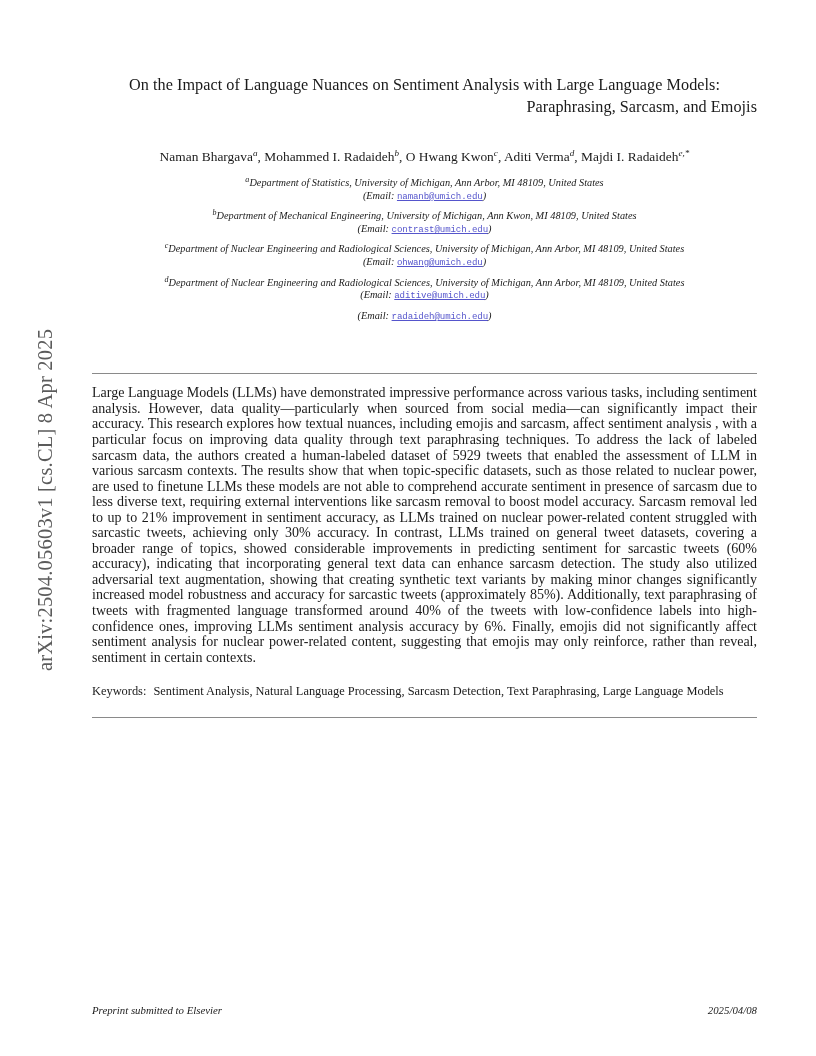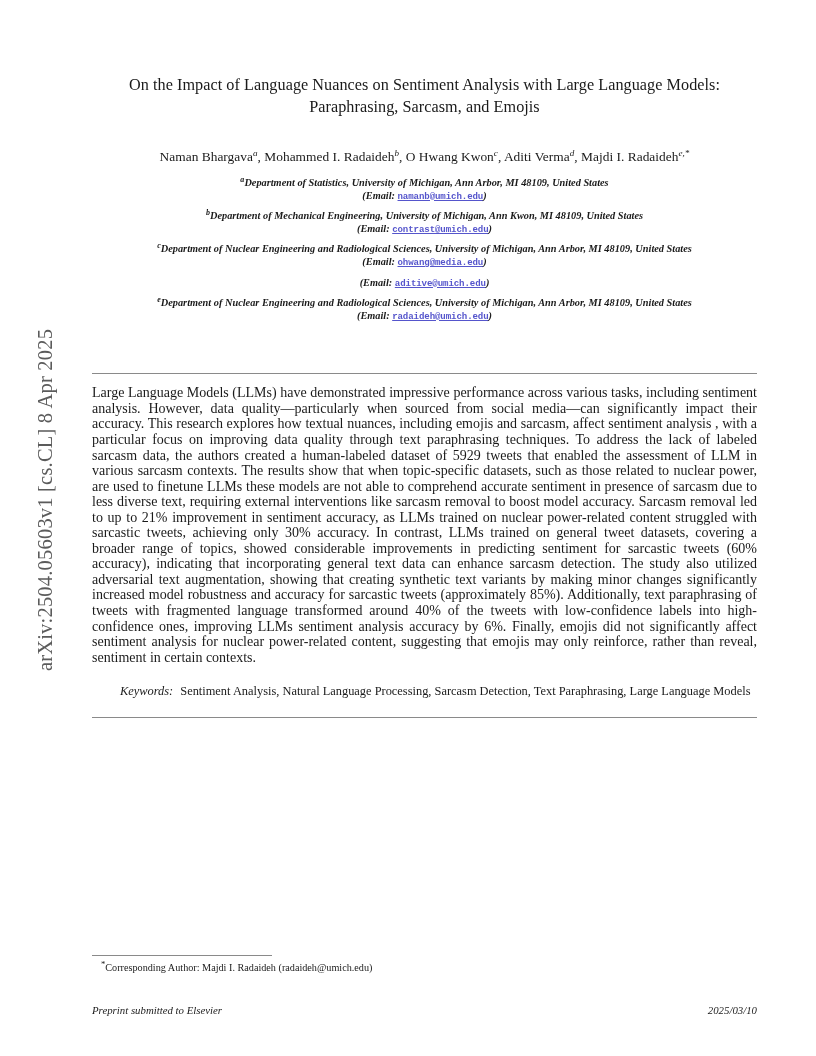--- a/index.html
+++ b/index.html
@@ -51,41 +51,40 @@
     padding-top: 74px;
     text-align: center;
   }
   #paper-title {
     font-size: 16.2px;
     line-height: 22px;
     font-weight: normal;
     margin: 0;
     letter-spacing: 0.05px;
   }
-  #paper-title .line2 { display: block; }
+  #paper-title .line2 { display: block; text-align: right; }
 
   
   #authors {
     text-align: center;
     font-size: 13.4px;
     margin-top: 31px;
     letter-spacing: 0.02px;
   }
   #authors sup {
     font-size: 0.68em;
     font-style: italic;
     vertical-align: super;
     line-height: 0;
   }
 
   
   #affiliations {
     margin-top: 12px;
     text-align: center;
-    font-weight: bold;
   }
   .affiliation {
     margin-bottom: 7px;
   }
   .aff-line {
     font-style: italic;
     font-size: 10.3px;
     line-height: 12.6px;
     letter-spacing: 0.01px;
   }
@@ -136,22 +135,20 @@
   }
 
   
   #keywords {
     margin-top: 13px;
     font-size: 12.4px;
     line-height: 24px;
     text-align: left;
   }
   #keywords .kw-label {
-    font-style: italic;
-    margin-left: 28px;
   }
   #keywords .kw-list {
     margin-left: 7px;
     text-align: right;
   }
 
   
   #footnote-area {
     position: absolute;
     left: 0;
@@ -215,47 +212,43 @@
       <div class="aff-email"><span>(Email:</span> <a class="mail" href="#">namanb@umich.edu</a><span>)</span></div>
     </div>
 
     <div class="affiliation">
       <div class="aff-line"><sup>b</sup><span>Department of Mechanical Engineering, University of Michigan, Ann Kwon, MI 48109, United States</span></div>
       <div class="aff-email"><span>(Email:</span> <a class="mail" href="#">contrast@umich.edu</a><span>)</span></div>
     </div>
 
     <div class="affiliation">
       <div class="aff-line"><sup>c</sup><span>Department of Nuclear Engineering and Radiological Sciences, University of Michigan, Ann Arbor, MI 48109, United States</span></div>
-      <div class="aff-email"><span>(Email:</span> <a class="mail" href="#">ohwang@media.edu</a><span>)</span></div>
-    </div>
-
-    <div class="affiliation">
+      <div class="aff-email"><span>(Email:</span> <a class="mail" href="#">ohwang@umich.edu</a><span>)</span></div>
+    </div>
+
+    <div class="affiliation">
+      <div class="aff-line"><sup>d</sup><span>Department of Nuclear Engineering and Radiological Sciences, University of Michigan, Ann Arbor, MI 48109, United States</span></div>
       <div class="aff-email"><span>(Email:</span> <a class="mail" href="#">aditive@umich.edu</a><span>)</span></div>
     </div>
 
     <div class="affiliation">
-      <div class="aff-line"><sup>e</sup><span>Department of Nuclear Engineering and Radiological Sciences, University of Michigan, Ann Arbor, MI 48109, United States</span></div>
       <div class="aff-email"><span>(Email:</span> <a class="mail" href="#">radaideh@umich.edu</a><span>)</span></div>
     </div>
 
   </div>
 
   <hr id="rule-top" class="hrule">
 
   <p id="abstract-body">Large Language Models (LLMs) have demonstrated impressive performance across various tasks, including sentiment analysis. However, data quality—particularly when sourced from social media—can significantly impact their accuracy. This research explores how textual nuances, including emojis and sarcasm, affect sentiment analysis , with a particular focus on improving data quality through text paraphrasing techniques. To address the lack of labeled sarcasm data, the authors created a human-labeled dataset of 5929 tweets that enabled the assessment of LLM in various sarcasm contexts. The results show that when topic-specific datasets, such as those related to nuclear power, are used to finetune LLMs these models are not able to comprehend accurate sentiment in presence of sarcasm due to less diverse text, requiring external interventions like sarcasm removal to boost model accuracy. Sarcasm removal led to up to 21% improvement in sentiment accuracy, as LLMs trained on nuclear power-related content struggled with sarcastic tweets, achieving only 30% accuracy. In contrast, LLMs trained on general tweet datasets, covering a broader range of topics, showed considerable improvements in predicting sentiment for sarcastic tweets (60% accuracy), indicating that incorporating general text data can enhance sarcasm detection. The study also utilized adversarial text augmentation, showing that creating synthetic text variants by making minor changes significantly increased model robustness and accuracy for sarcastic tweets (approximately 85%). Additionally, text paraphrasing of tweets with fragmented language transformed around 40% of the tweets with low-confidence labels into high-confidence ones, improving LLMs sentiment analysis accuracy by 6%. Finally, emojis did not significantly affect sentiment analysis for nuclear power-related content, suggesting that emojis may only reinforce, rather than reveal, sentiment in certain contexts.</p>
 
   <div id="keywords">
     <span class="kw-label">Keywords:</span><span class="kw-list">Sentiment Analysis, Natural Language Processing, Sarcasm Detection, Text Paraphrasing, Large Language Models</span>
   </div>
 
   <hr id="rule-bottom" class="hrule">
 
-  <div id="footnote-area">
-    <hr id="footnote-rule">
-    <div id="footnote-text"><sup>*</sup><span>Corresponding Author: Majdi I. Radaideh (radaideh@umich.edu)</span></div>
-  </div>
 
   <div id="footer">
     <span>Preprint submitted to Elsevier</span>
-    <span>2025/03/10</span>
+    <span>2025/04/08</span>
   </div>
 
 </div>
 
 </body></html>

